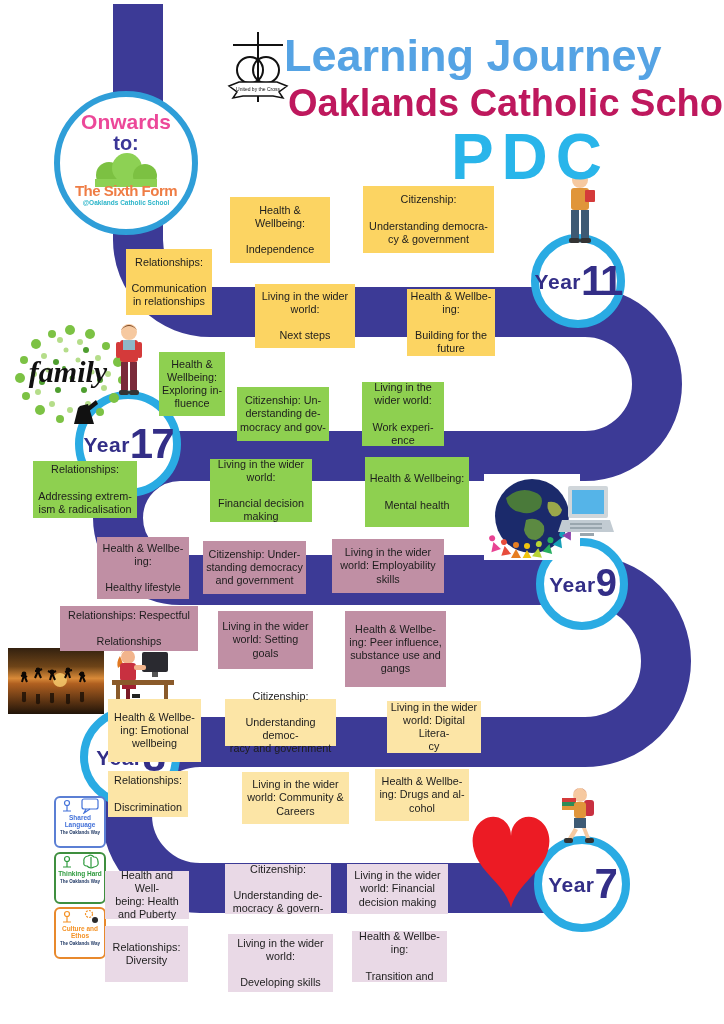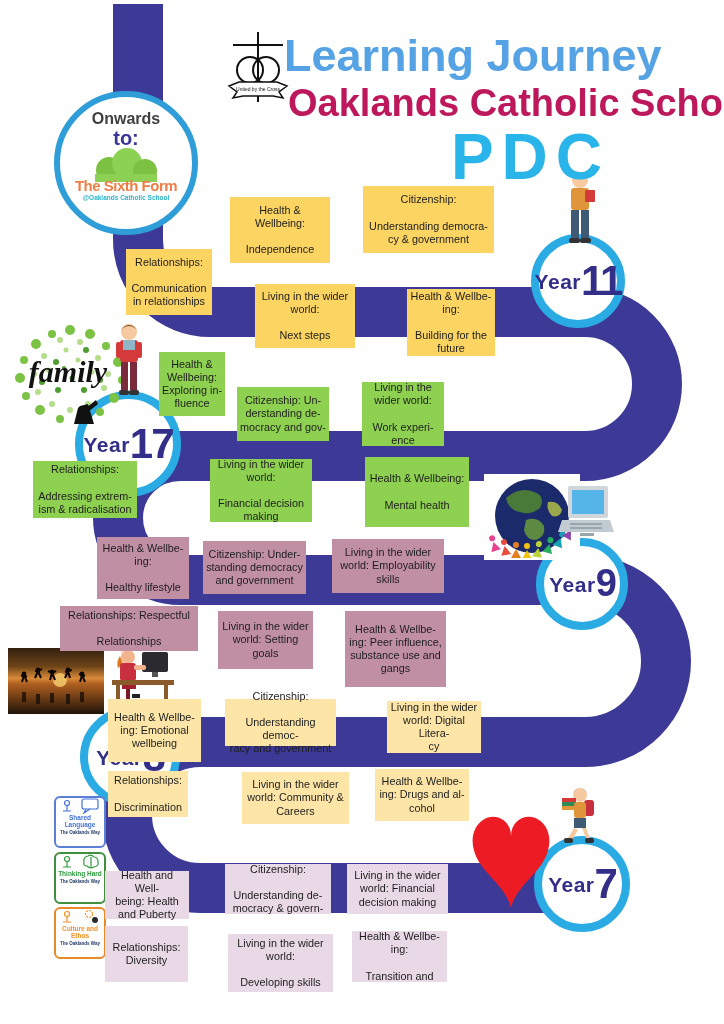--- a/index.html
+++ b/index.html
@@ -25,21 +25,21 @@
   .y7n{background:#e9d9e6}
   
   .hdr{position:absolute;z-index:5;font-weight:bold;white-space:nowrap}
   #title{left:284px;top:30px;font-size:45px;color:#55a3e4}
   #subtitle{left:288px;top:82px;font-size:38px;color:#be185d}
   #pdc{left:390px;top:120px;width:220px;text-align:right;font-size:64px;color:#29b5ea;letter-spacing:8px}
   
   #onwards{position:absolute;left:54px;top:91px;width:144px;height:144px;border-radius:50%;
     background:#fff;border:6px solid #2f9ed8;box-sizing:border-box;z-index:3;
     display:flex;flex-direction:column;align-items:center;justify-content:flex-start;text-align:center}
-  #onwards .ow1{font-size:16px;font-weight:bold;color:#404040;line-height:1.05;margin-top:14px}
+  #onwards .ow1{font-size:21px;font-weight:bold;color:#ec4899;line-height:1.05;margin-top:14px}
   #onwards .ow2{font-size:20px;font-weight:bold;color:#3b3697;line-height:1}
   #onwards .sf{font-size:15px;font-weight:bold;color:#ef7d45;line-height:1;margin-top:-4px;letter-spacing:-.5px}
   #onwards .sfsub{font-size:6.5px;font-weight:bold;color:#2cb5c9;margin-top:1px}
   .deco{position:absolute;z-index:3}
   
   .badge{position:absolute;left:54px;width:52px;height:52px;z-index:3;background:#fff;
     border-radius:6px;box-sizing:border-box;border:2px solid;display:flex;flex-direction:column;
     align-items:center;justify-content:flex-start;text-align:center}
   .badge .bname{font-size:6.5px;font-weight:bold;line-height:1.05;margin-top:1px}
   .badge .bsub{font-size:4.5px;font-weight:bold;color:#1f3864;margin-top:1px}

